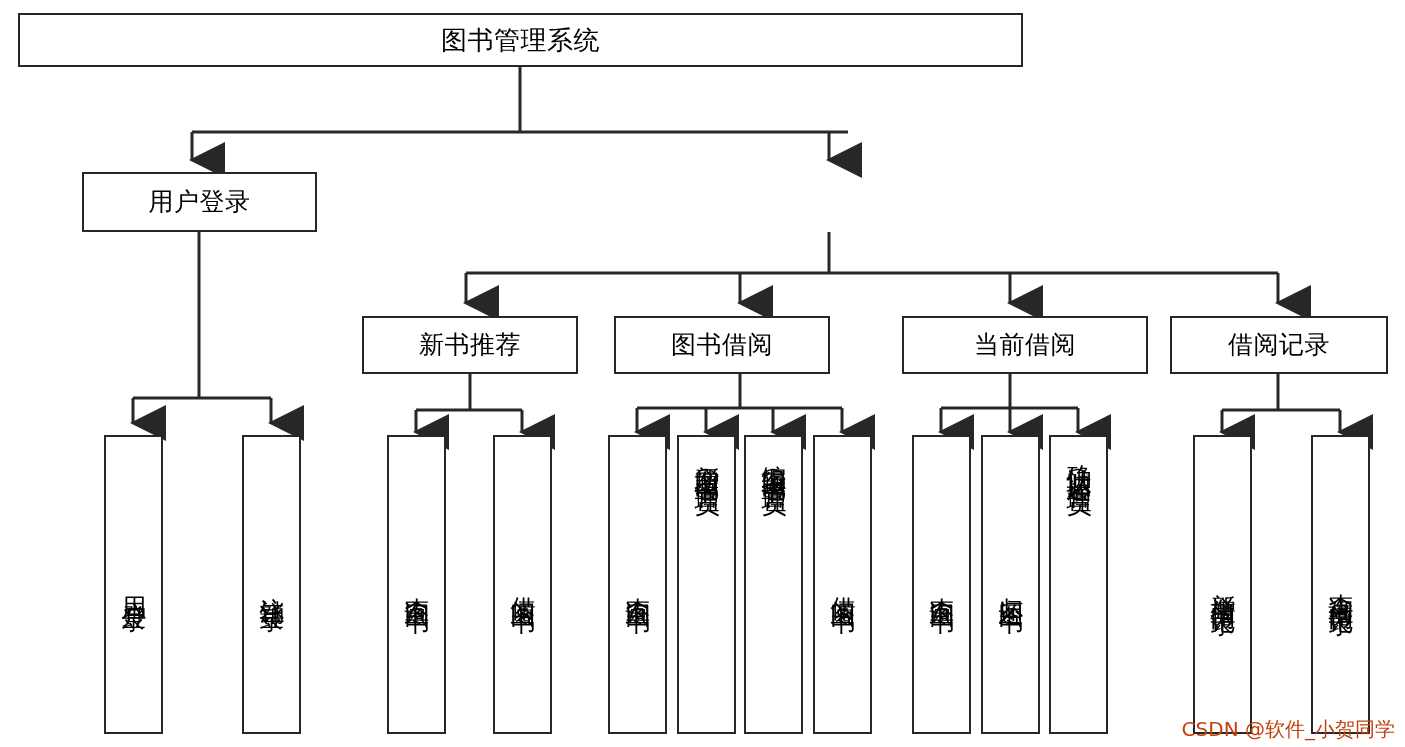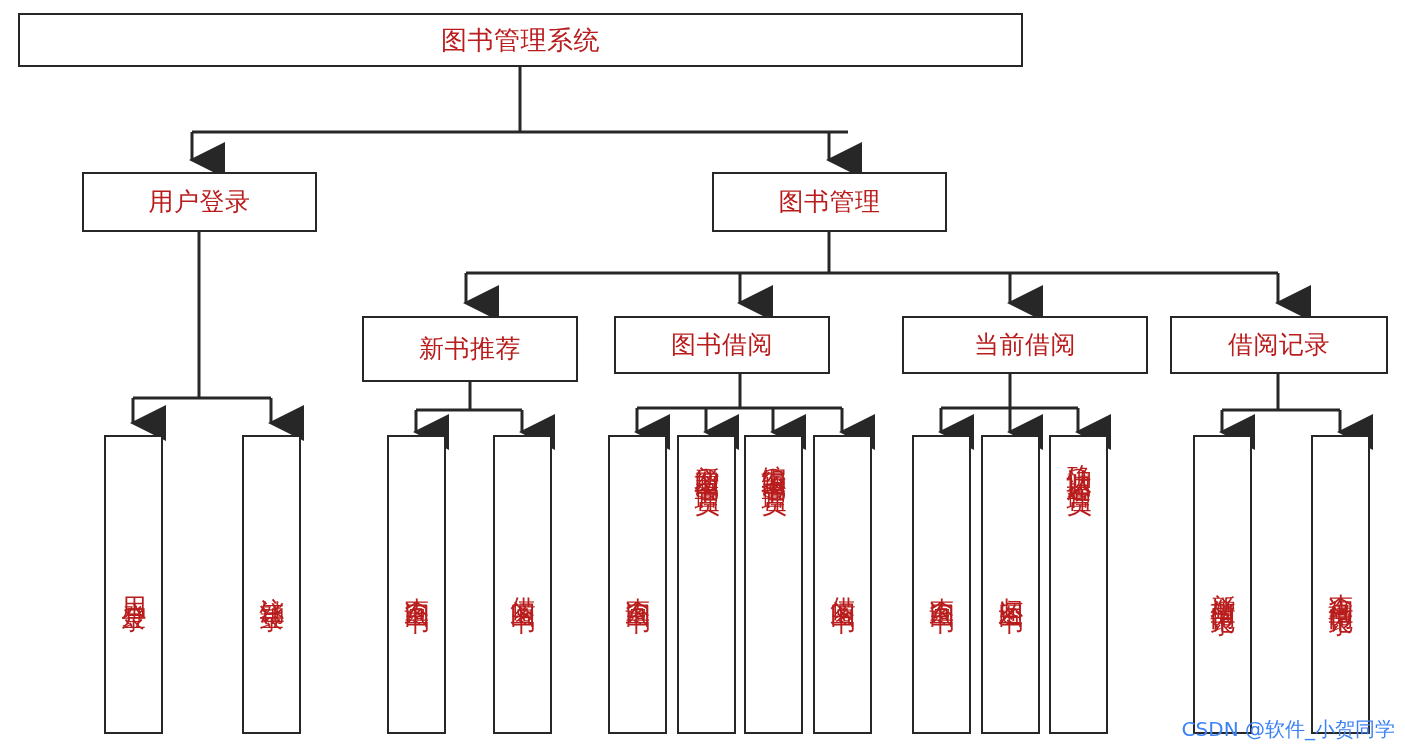--- a/index.html
+++ b/index.html
@@ -27,21 +27,21 @@
     background:#ffffff;
     border:2.5px solid #272727;
     display:flex;
     align-items:center;
     justify-content:center;
     z-index:2;
   }
   .node .lbl{
     display:block;
     text-align:center;
-    color:#b91c1c;
+    color:#000000;
     letter-spacing:0.5px;
     white-space:pre;
   }
   
   .node.h .lbl{
     font-size:25px;
     line-height:1.1;
   }
   .node.root .lbl{ font-size:26px; }
   
@@ -60,21 +60,21 @@
   }
   .node.v.mid{
     align-items:center;
     padding-top:0;
   }
   #watermark{
     position:absolute;
     right:10px;
     bottom:4px;
     font-size:20px;
-    color:#3b82f6;
+    color:#c2410c;
     z-index:3;
     white-space:nowrap;
     pointer-events:none;
   }
 </style>
 </head>
 <body>
 
 <div id="canvas">
 
@@ -129,25 +129,22 @@
   </svg>
 
   <div class="node h root" style="left:18px; top:13px; width:1005px; height:54px;">
     <span class="lbl">图书管理系统</span>
   </div>
 
   <div class="node h" style="left:82px; top:172px; width:235px; height:60px;">
     <span class="lbl">用户登录</span>
   </div>
 
-  <div class="node h" style="left:712px; top:172px; width:235px; height:60px;">
-    <span class="lbl">图书管理</span>
-  </div>
-
-  <div class="node h" style="left:362px; top:316px; width:216px; height:66px;">
+
+  <div class="node h" style="left:362px; top:316px; width:216px; height:58px;">
     <span class="lbl">新书推荐</span>
   </div>
 
   <div class="node h" style="left:614px; top:316px; width:216px; height:58px;">
     <span class="lbl">图书借阅</span>
   </div>
 
   <div class="node h" style="left:902px; top:316px; width:246px; height:58px;">
     <span class="lbl">当前借阅</span>
   </div>

